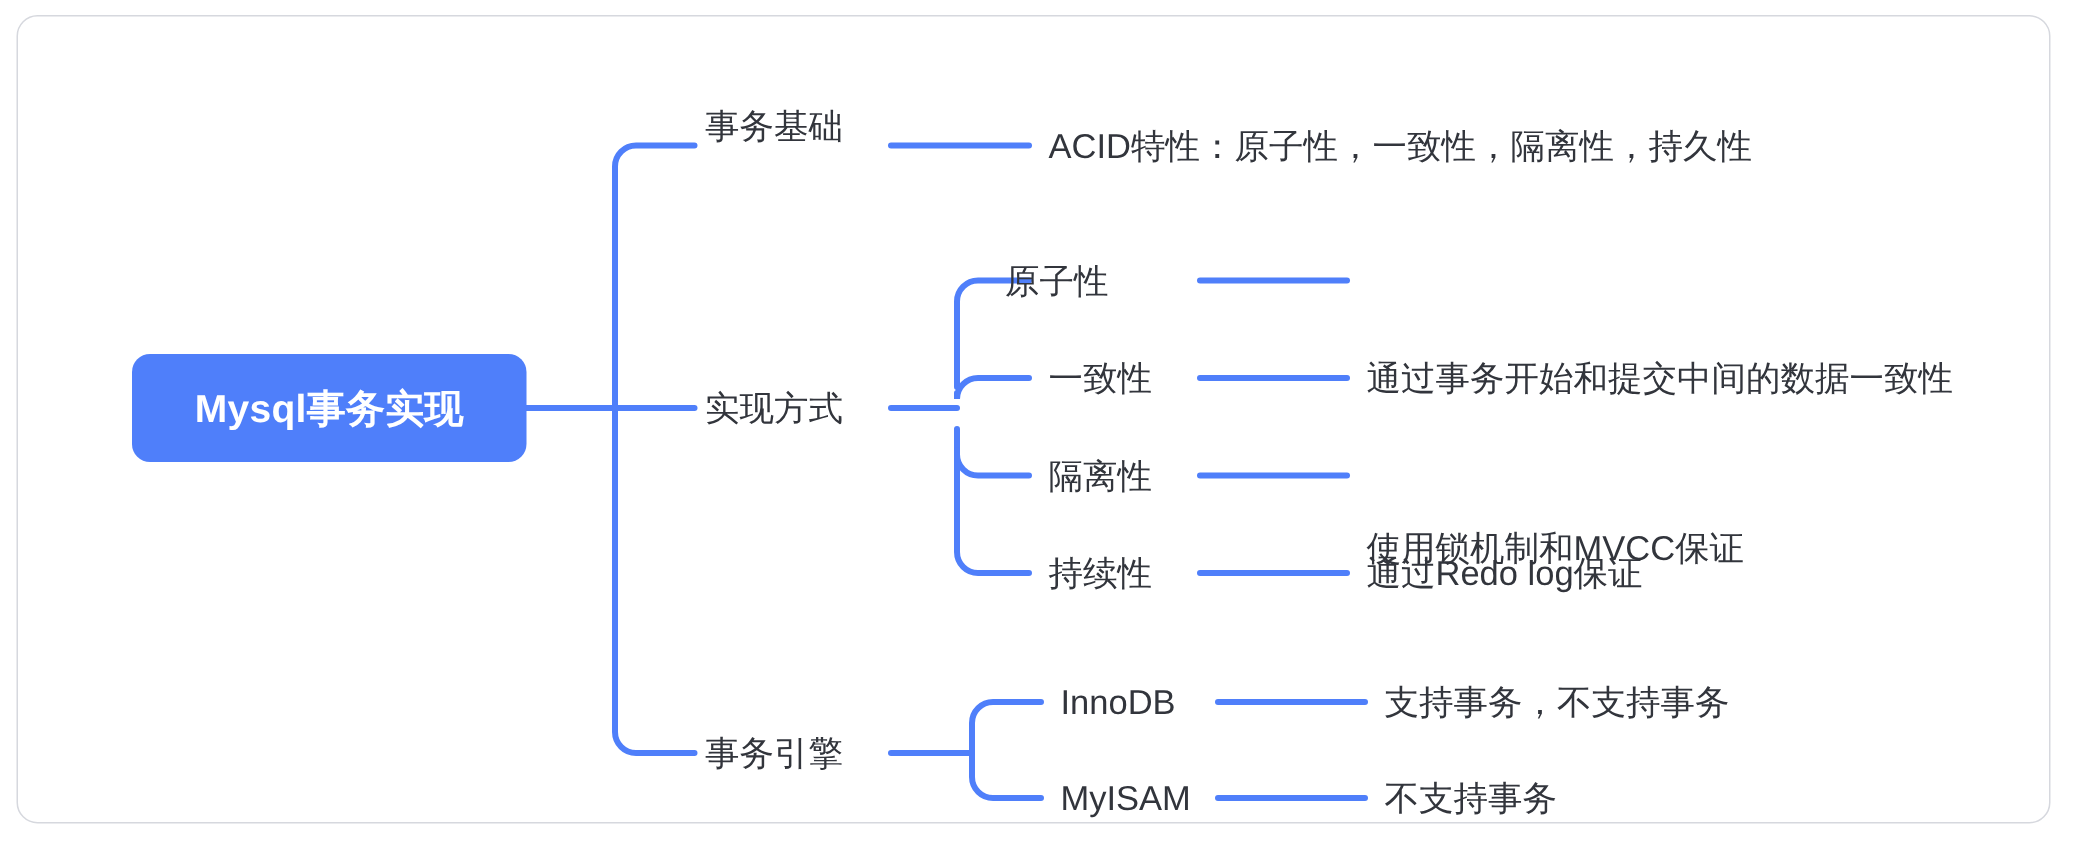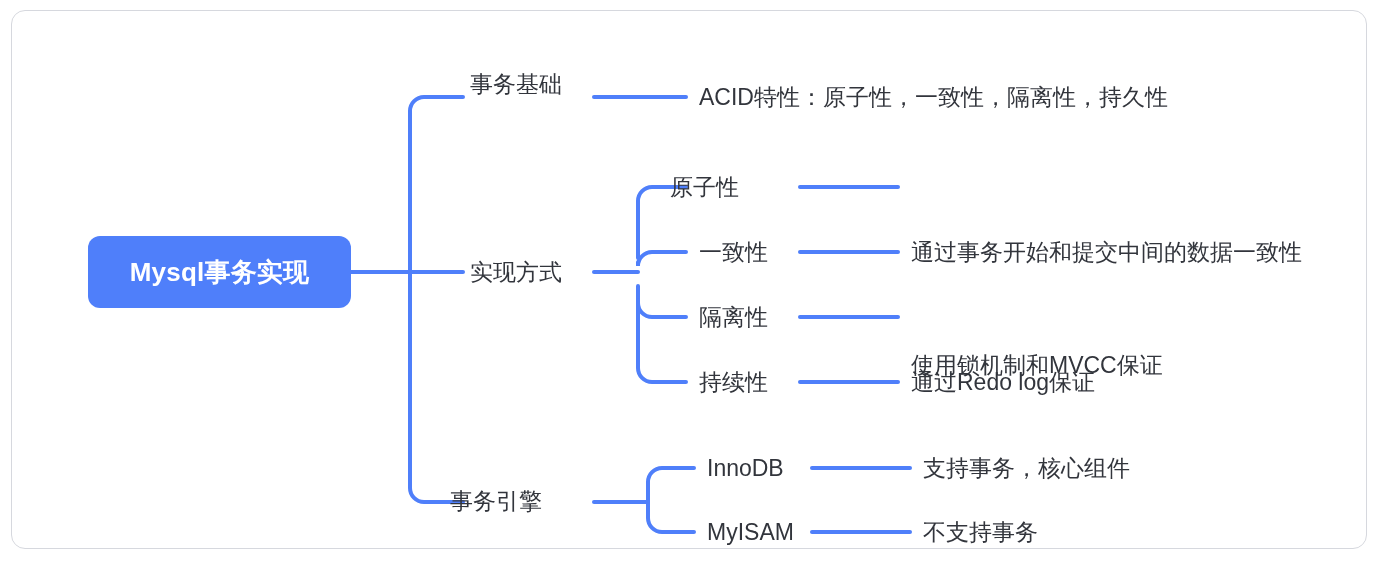--- a/index.html
+++ b/index.html
@@ -115,21 +115,21 @@
 
   <div class="node l2" style="left:699px; top:252px;">一致性</div>
   <div class="node l3" style="left:911px; top:252px;">通过事务开始和提交中间的数据一致性</div>
 
   <div class="node l2" style="left:699px; top:317px;">隔离性</div>
   <div class="node l3" style="left:911px; top:317px;margin-top:48px;">使用锁机制和MVCC保证</div>
 
   <div class="node l2" style="left:699px; top:382px;text-align:center;">持续性</div>
   <div class="node l3" style="left:911px; top:382px;">通过Redo log保证</div>
 
-  <div class="node l1" style="left:450px; top:502px;font-family:Liberation Serif, serif;">事务引擎</div>
+  <div class="node l1" style="left:470px; top:502px;">事务引擎</div>
 
   <div class="node l2" style="left:707px; top:468px;">InnoDB</div>
-  <div class="node l3" style="left:923px; top:468px;">支持事务，核心组件</div>
+  <div class="node l3" style="left:923px; top:468px;">支持事务，不支持事务</div>
 
   <div class="node l2" style="left:707px; top:532px;text-align:right;">MyISAM</div>
   <div class="node l3" style="left:923px; top:532px;">不支持事务</div>
 
 </div>
 
 </body></html>

